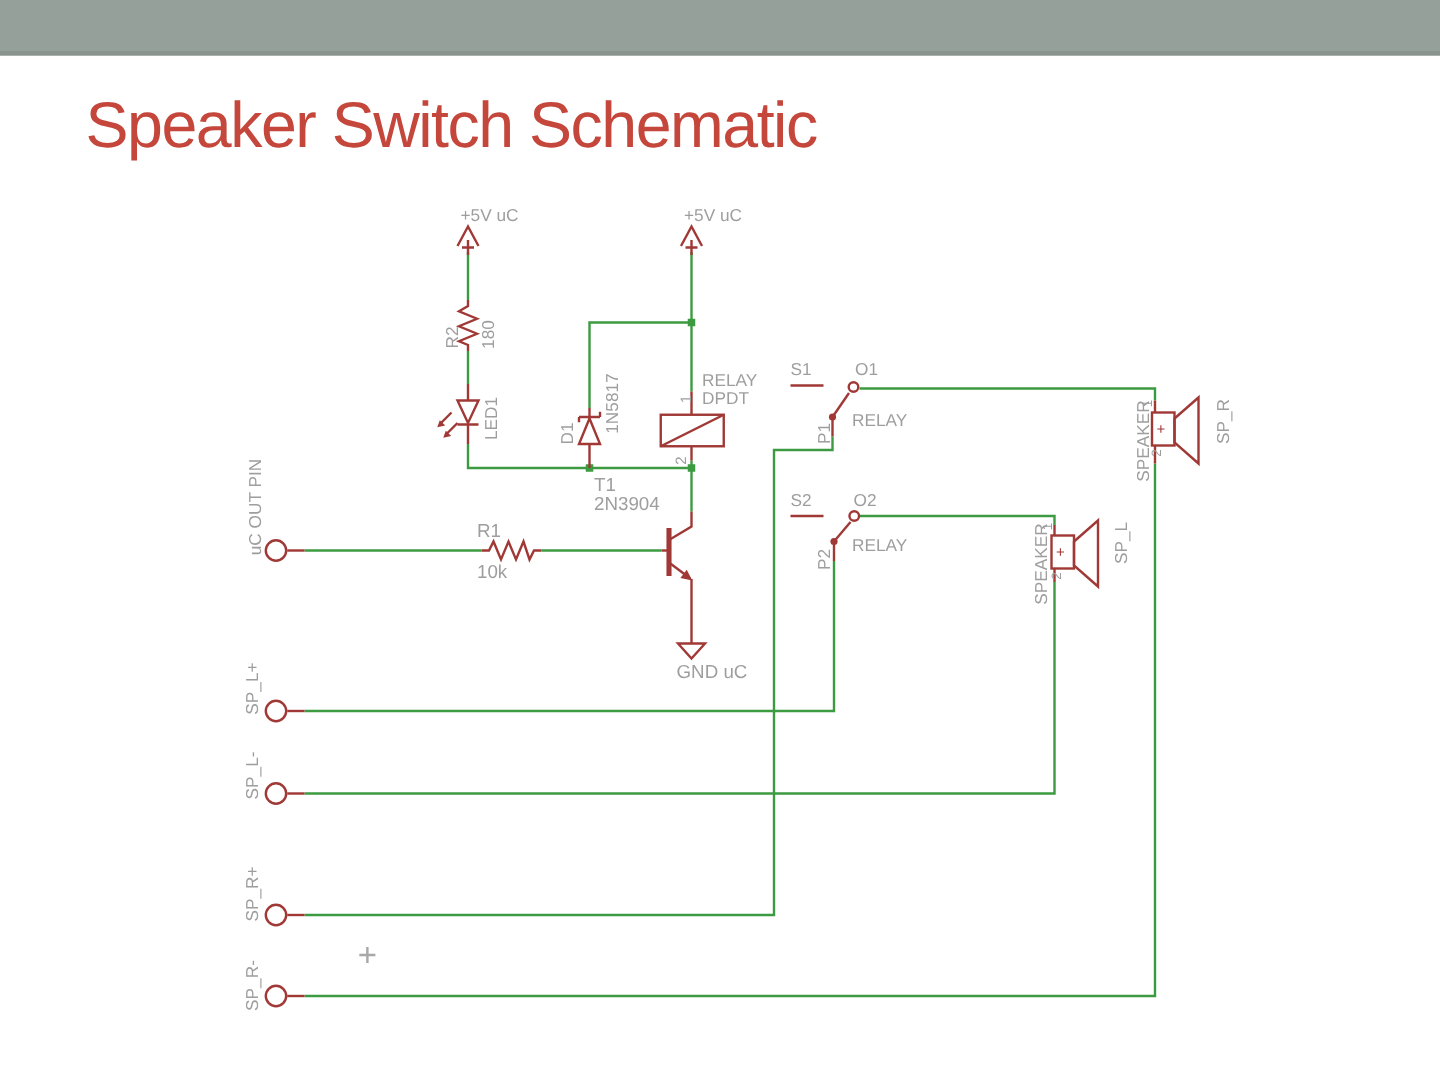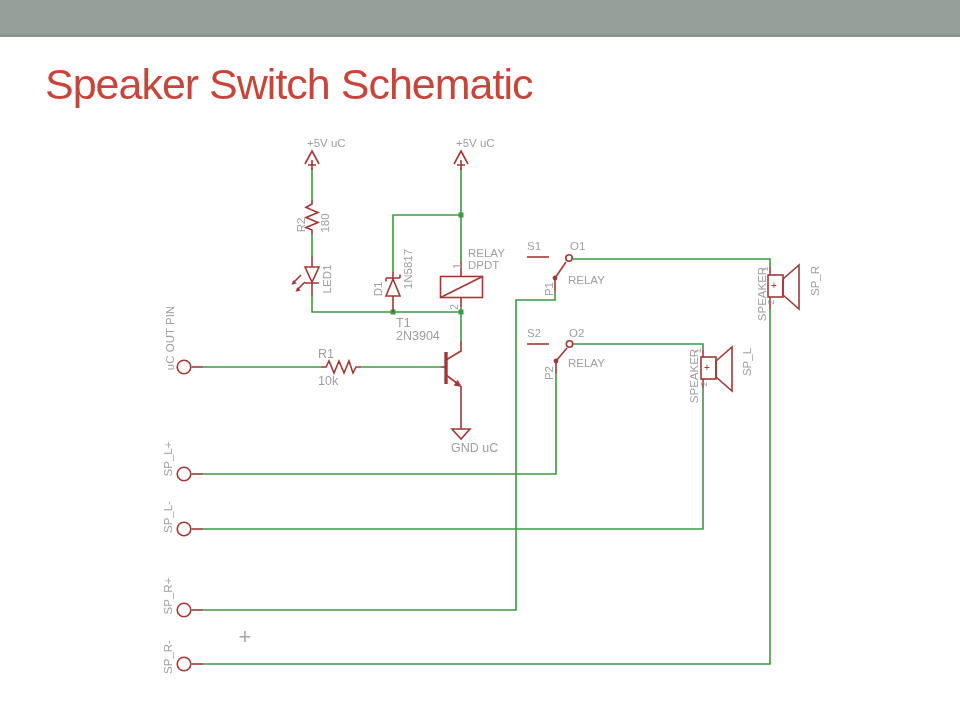--- a/index.html
+++ b/index.html
@@ -5,21 +5,21 @@
   html,body{margin:0;padding:0;background:#fff;}
   .slide{
     position:relative;width:960px;height:720px;background:#fff;overflow:hidden;
     font-family:"Liberation Sans",sans-serif;
   }
   .band{
     position:absolute;top:0;left:0;width:960px;height:34px;
     background:#95a09a;border-bottom:3px solid #89948d;
   }
   .title{
-    position:absolute;left:45px;top:60px;
+    position:absolute;left:57px;top:60px;
     font-size:43px;font-weight:400;letter-spacing:-1px;color:#c5473c;
     white-space:nowrap;
   }
   svg.schem{position:absolute;left:0;top:0;}
   
   .w{stroke:#3c9b40;stroke-width:1.6;fill:none;}
   .c{stroke:#a03936;stroke-width:1.6;fill:none;}
   .cbar{stroke:#a03936;stroke-width:3.4;fill:none;}
   .fc{fill:#a03936;stroke:none;}
   .dotg{fill:#3c9b40;stroke:none;}

